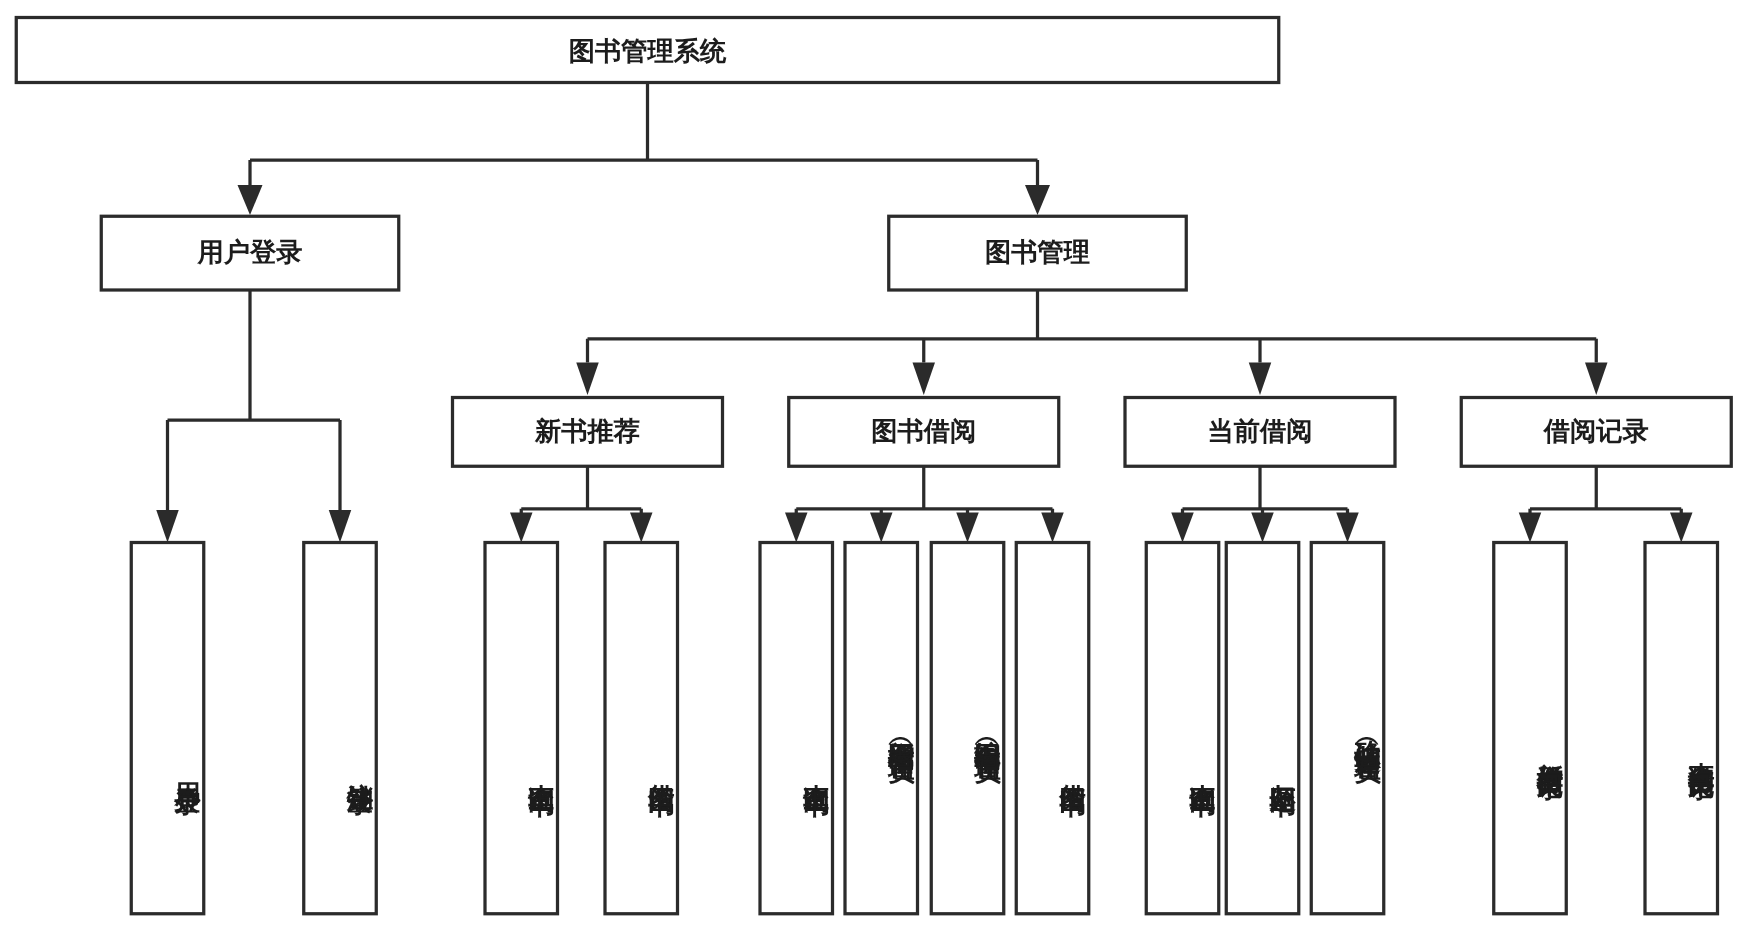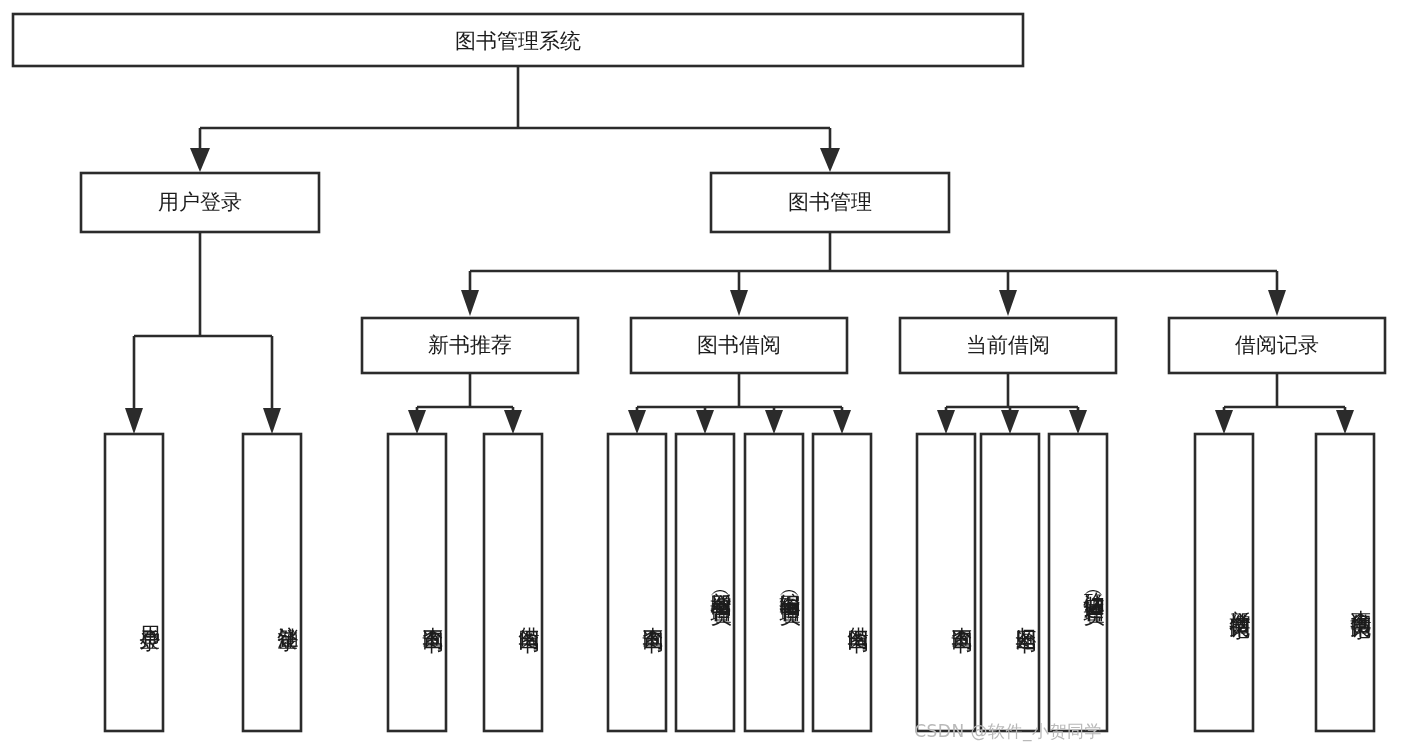--- a/index.html
+++ b/index.html
@@ -11,20 +11,21 @@
     width: 1405px;
     height: 747px;
     overflow: hidden;
     font-family: "DejaVu Sans", "Liberation Sans", sans-serif;
   }
   #diagram-root {
     position: relative;
     width: 1110px;
     height: 747px;
     background: #ffffff;
+    font-weight: bold;
   }
   svg#tree-svg {
     position: absolute;
     left: 0;
     top: 0;
     width: 1405px;
     height: 747px;
   }
   .node-box {
     fill: #ffffff;
@@ -200,15 +201,14 @@
   <div class="leaf-label-v" style="left:745px; top:440px; width:58px; height:288px;">编辑图书（管理员）</div>
   <div class="leaf-label-v" style="left:813px; top:500px; width:58px; height:228px;">借阅图书</div>
 
   <div class="leaf-label-v" style="left:917px; top:500px; width:58px; height:228px;">查询图书</div>
   <div class="leaf-label-v" style="left:981px; top:500px; width:58px; height:228px;">归还图书</div>
   <div class="leaf-label-v" style="left:1049px; top:440px; width:58px; height:288px;">确认归还（管理员）</div>
 
   <div class="leaf-label-v" style="left:1195px; top:470px; width:58px; height:258px;">新增借阅记录</div>
   <div class="leaf-label-v" style="left:1316px; top:470px; width:58px; height:258px;">查询借阅记录</div>
 
-  <div class="watermark">CSDN @软件_小贺同学</div>
 
 </div>
 
 </body></html>

